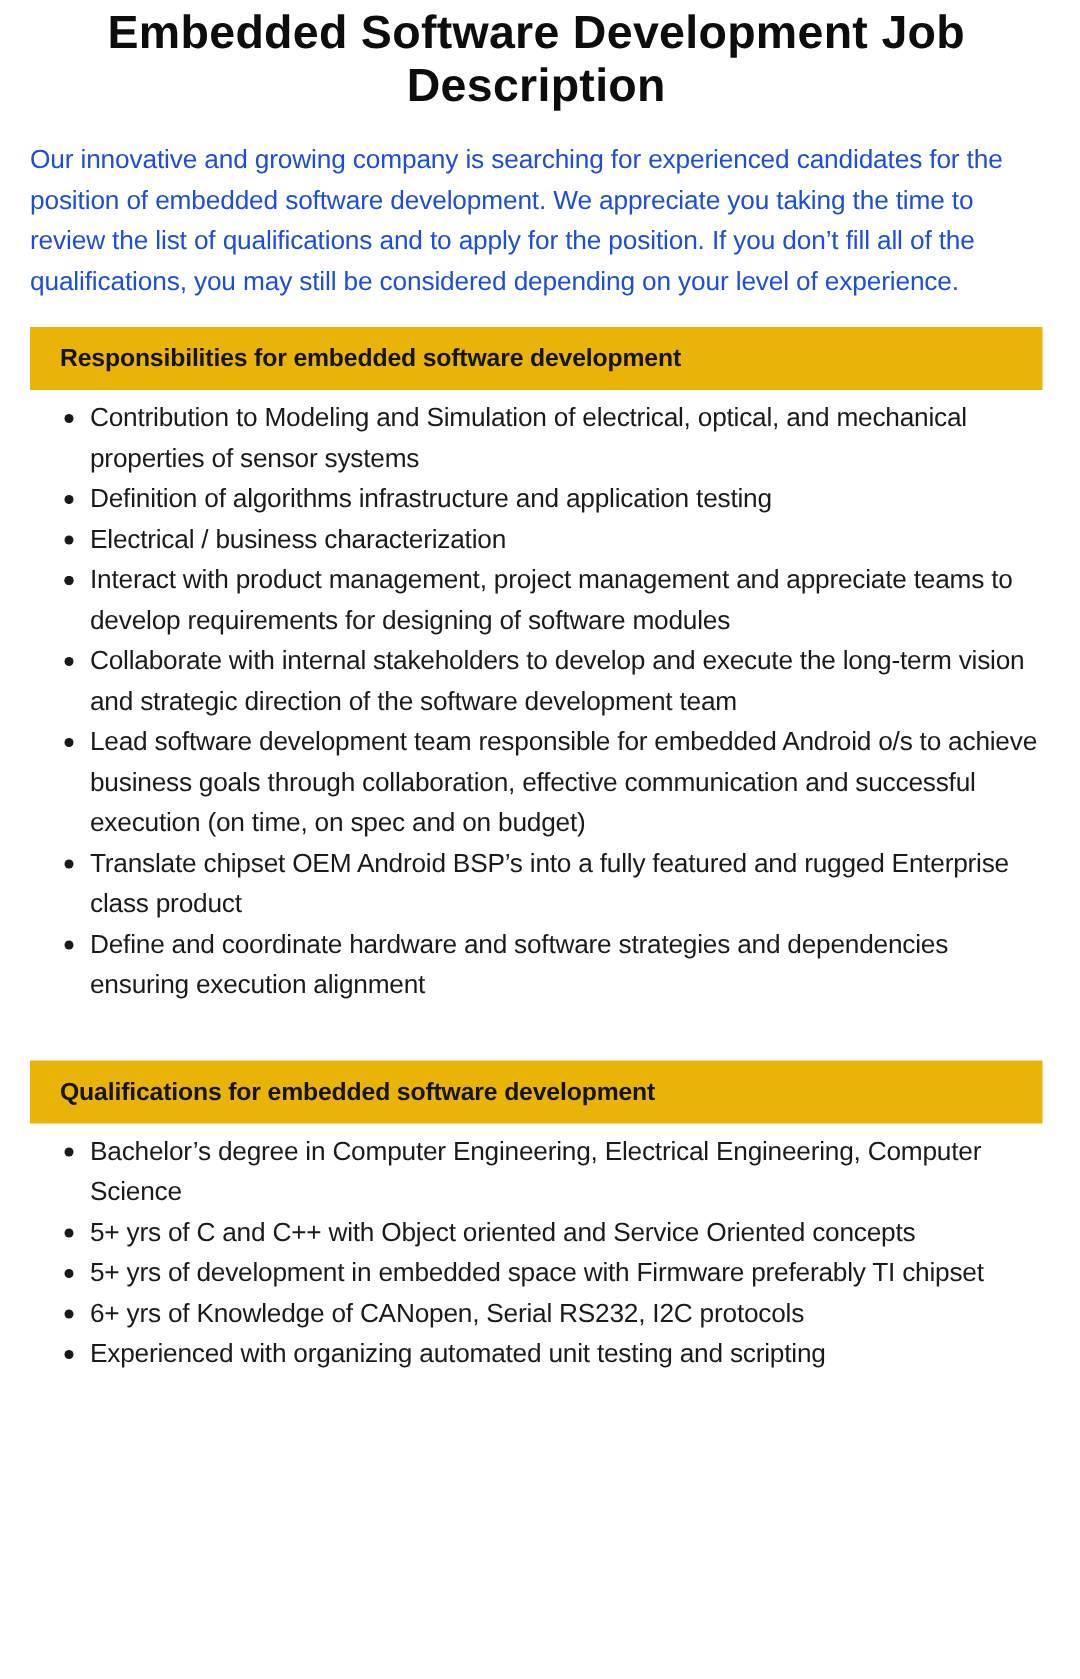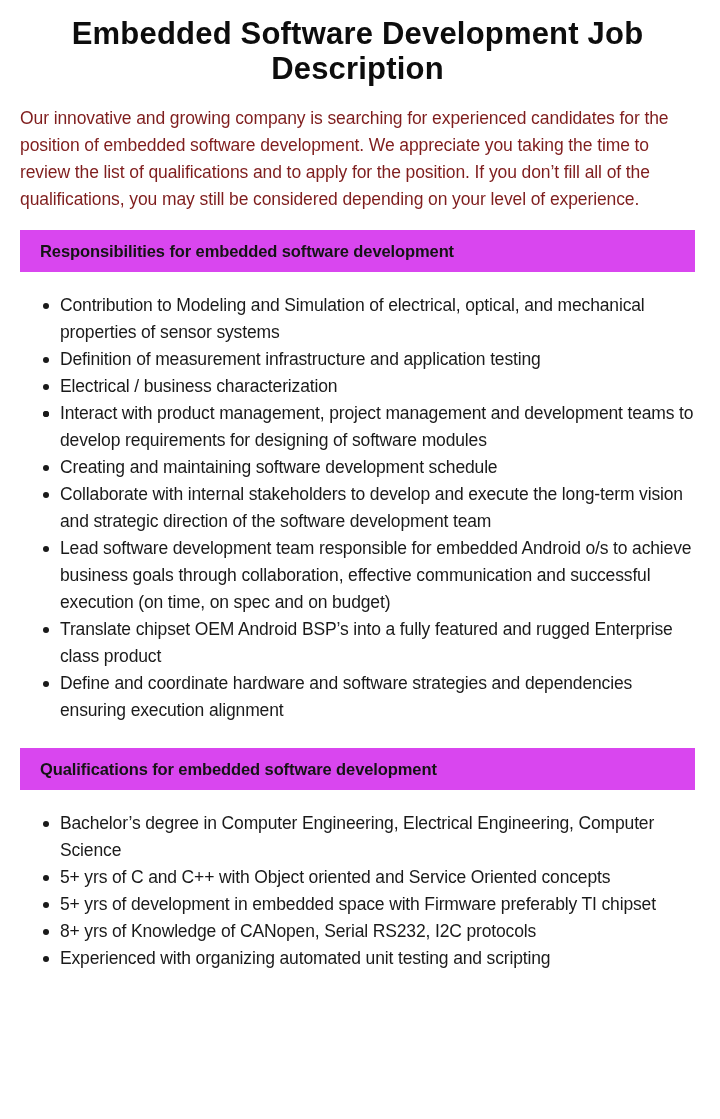--- a/index.html
+++ b/index.html
@@ -8,59 +8,59 @@
       background: #ffffff;
     }
     body {
       width: 720px;
       height: 1119px;
       overflow: hidden;
       font-family: "Liberation Sans", "DejaVu Sans", sans-serif;
       color: #111111;
     }
     .page {
-      padding: 12px 25px 0 20px;
+      padding: 0 25px 0 20px;
       box-sizing: border-box;
       width: 720px;
     }
     h1 {
       margin: 0;
       padding-top: 4px;
       font-size: 31px;
       line-height: 35px;
       font-weight: bold;
       text-align: center;
       letter-spacing: 0.2px;
       color: #0d0d0d;
     }
     .intro {
       margin: 19px 0 0 0;
       font-size: 17.5px;
       line-height: 27px;
-      color: #7f1d1d;
+      color: #1d4ed8;
       letter-spacing: -0.1px;
     }
     .section-bar {
       margin-top: 17px;
-      background: #d946ef;
+      background: #eab308;
       height: 42px;
       box-sizing: border-box;
       padding: 0 20px;
       display: flex;
       align-items: center;
       font-size: 16.5px;
       font-weight: bold;
       color: #141414;
       letter-spacing: -0.1px;
     }
     .section-bar.second {
-      margin-top: 24px;
+      margin-top: 37px;
     }
     ul.items {
-      margin: 20px 0 0 0;
+      margin: 5px 0 0 0;
       padding: 0 0 0 40px;
       list-style: none;
     }
     ul.items li {
       position: relative;
       font-size: 17.5px;
       line-height: 27px;
       color: #1a1a1a;
       letter-spacing: -0.15px;
     }
@@ -81,35 +81,34 @@
   <h1>Embedded Software Development Job Description</h1>
 
   <p class="intro">Our innovative and growing company is searching for experienced candidates for the position of embedded software development. We appreciate you taking the time to review the list of qualifications and to apply for the position. If you don’t fill all of the qualifications, you may still be considered depending on your level of experience.</p>
 
   <div class="section-bar">
     <span>Responsibilities for embedded software development</span>
   </div>
 
   <ul class="items">
     <li><span class="bullet"></span><span>Contribution to Modeling and Simulation of electrical, optical, and mechanical properties of sensor systems</span></li>
-    <li><span class="bullet"></span><span>Definition of measurement infrastructure and application testing</span></li>
+    <li><span class="bullet"></span><span>Definition of algorithms infrastructure and application testing</span></li>
     <li><span class="bullet"></span><span>Electrical / business characterization</span></li>
     <li><span class="bullet"></span></li>
-    <li><span class="bullet"></span><span>Interact with product management, project management and development teams to develop requirements for designing of software modules</span></li>
-    <li><span class="bullet"></span><span>Creating and maintaining software development schedule</span></li>
+    <li><span class="bullet"></span><span>Interact with product management, project management and appreciate teams to develop requirements for designing of software modules</span></li>
     <li><span class="bullet"></span><span>Collaborate with internal stakeholders to develop and execute the long-term vision and strategic direction of the software development team</span></li>
     <li><span class="bullet"></span><span>Lead software development team responsible for embedded Android o/s to achieve business goals through collaboration, effective communication and successful execution (on time, on spec and on budget)</span></li>
     <li><span class="bullet"></span><span>Translate chipset OEM Android BSP’s into a fully featured and rugged Enterprise class product</span></li>
     <li><span class="bullet"></span><span>Define and coordinate hardware and software strategies and dependencies ensuring execution alignment</span></li>
   </ul>
 
   <div class="section-bar second">
     <span>Qualifications for embedded software development</span>
   </div>
 
   <ul class="items">
     <li><span class="bullet"></span><span>Bachelor’s degree in Computer Engineering, Electrical Engineering, Computer Science</span></li>
     <li><span class="bullet"></span><span>5+ yrs of C and C++ with Object oriented and Service Oriented concepts</span></li>
     <li><span class="bullet"></span><span>5+ yrs of development in embedded space with Firmware preferably TI chipset</span></li>
-    <li><span class="bullet"></span><span>8+ yrs of Knowledge of CANopen, Serial RS232, I2C protocols</span></li>
+    <li><span class="bullet"></span><span>6+ yrs of Knowledge of CANopen, Serial RS232, I2C protocols</span></li>
     <li><span class="bullet"></span><span>Experienced with organizing automated unit testing and scripting</span></li>
   </ul>
 </div>
 
 </body></html>

